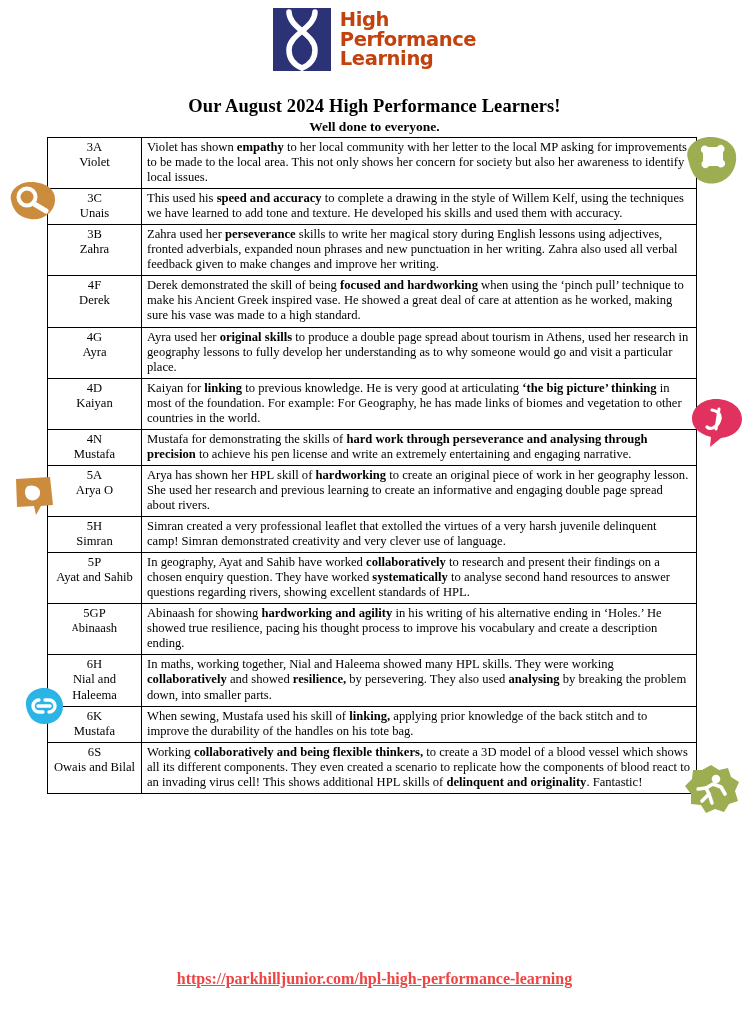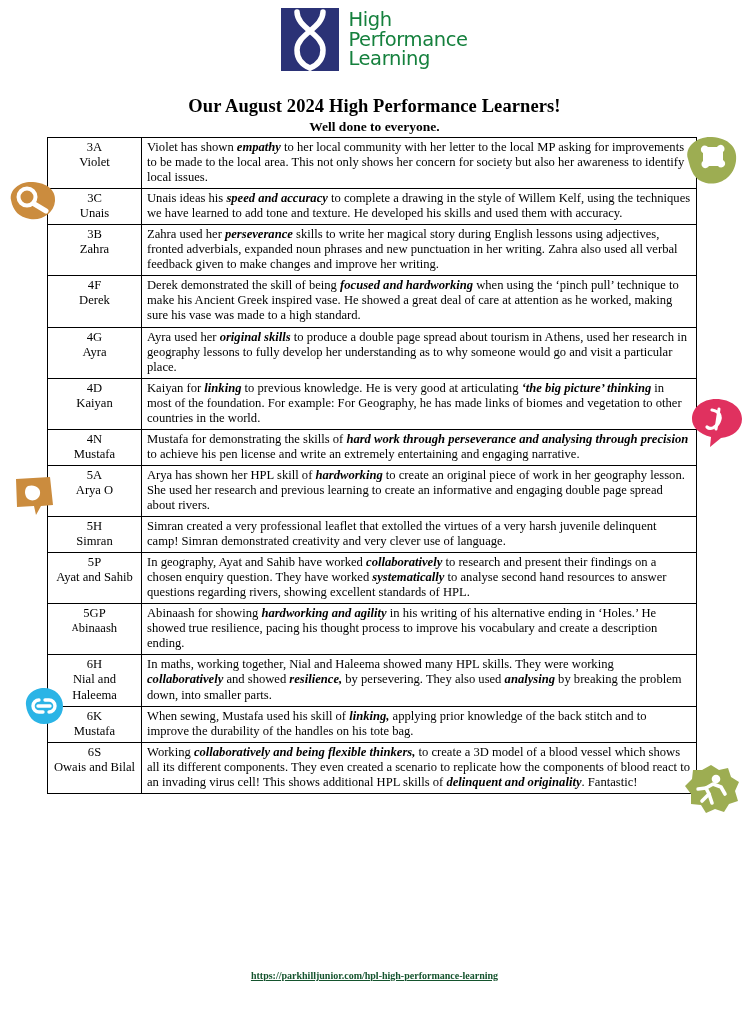--- a/index.html
+++ b/index.html
@@ -41,24 +41,24 @@
     width: 58px;
     height: 63px;
     background: #2b3276;
     position: relative;
     overflow: hidden;
   }
   .logo-mark svg { display:block; }
   .logo-words {
     line-height: 1.02;
     font-family: "DejaVu Sans", "Liberation Sans", sans-serif;
-    font-weight: normal;
+    font-weight: bold;
     font-size: 19.5px;
     letter-spacing: -0.4px;
-    color: #15803d;
+    color: #c2410c;
   }
   .logo-words div { white-space: nowrap; }
 
   
   .title-main {
     position: absolute;
     top: 96px;
     left: 0;
     right: 0;
     text-align: center;
@@ -102,36 +102,36 @@
     padding-left: 2px;
     padding-right: 2px;
     white-space: normal;
   }
   td.cls .l {
     display: block;
   }
   td.desc {
     text-align: left;
   }
-  b, strong { font-weight: bold; font-style: italic; }
+  b, strong { font-weight: bold; }
   .supa {
     font-size: 9.5px;
     vertical-align: 0.12em;
   }
 
   
   .footer-link {
     position: absolute;
     top: 970px;
     left: 0;
     right: 0;
     text-align: center;
-    font-size: 10px;
+    font-size: 16px;
     font-weight: bold;
-    color: #14532d;
+    color: #ef4444;
     text-decoration: underline;
   }
 
   
   .deco {
     position: absolute;
     pointer-events: none;
   }
   .deco svg { display: block; }
 </style>
@@ -170,21 +170,21 @@
               <span class="l">3A</span>
               <span class="l">Violet</span>
             </td>
             <td class="desc"><span>Violet has shown </span><b>empathy</b><span> to her local community with her letter to the local MP asking for improvements to be made to the local area. This not only shows her concern for society but also her awareness to identify local issues.</span></td>
           </tr>
           <tr>
             <td class="cls">
               <span class="l">3C</span>
               <span class="l">Unais</span>
             </td>
-            <td class="desc"><span>Unais ideas his </span><b>speed and accuracy</b><span> to complete a drawing in the style of Willem Kelf, using the techniques we have learned to add tone and texture. He developed his skills and used them with accuracy.</span></td>
+            <td class="desc"><span>This used his </span><b>speed and accuracy</b><span> to complete a drawing in the style of Willem Kelf, using the techniques we have learned to add tone and texture. He developed his skills and used them with accuracy.</span></td>
           </tr>
           <tr>
             <td class="cls">
               <span class="l">3B</span>
               <span class="l">Zahra</span>
             </td>
             <td class="desc"><span>Zahra used her </span><b>perseverance</b><span> skills to write her magical story during English lessons using adjectives, fronted adverbials, expanded noun phrases and new punctuation in her writing. Zahra also used all verbal feedback given to make changes and improve her writing.</span></td>
           </tr>
           <tr>
             <td class="cls">

